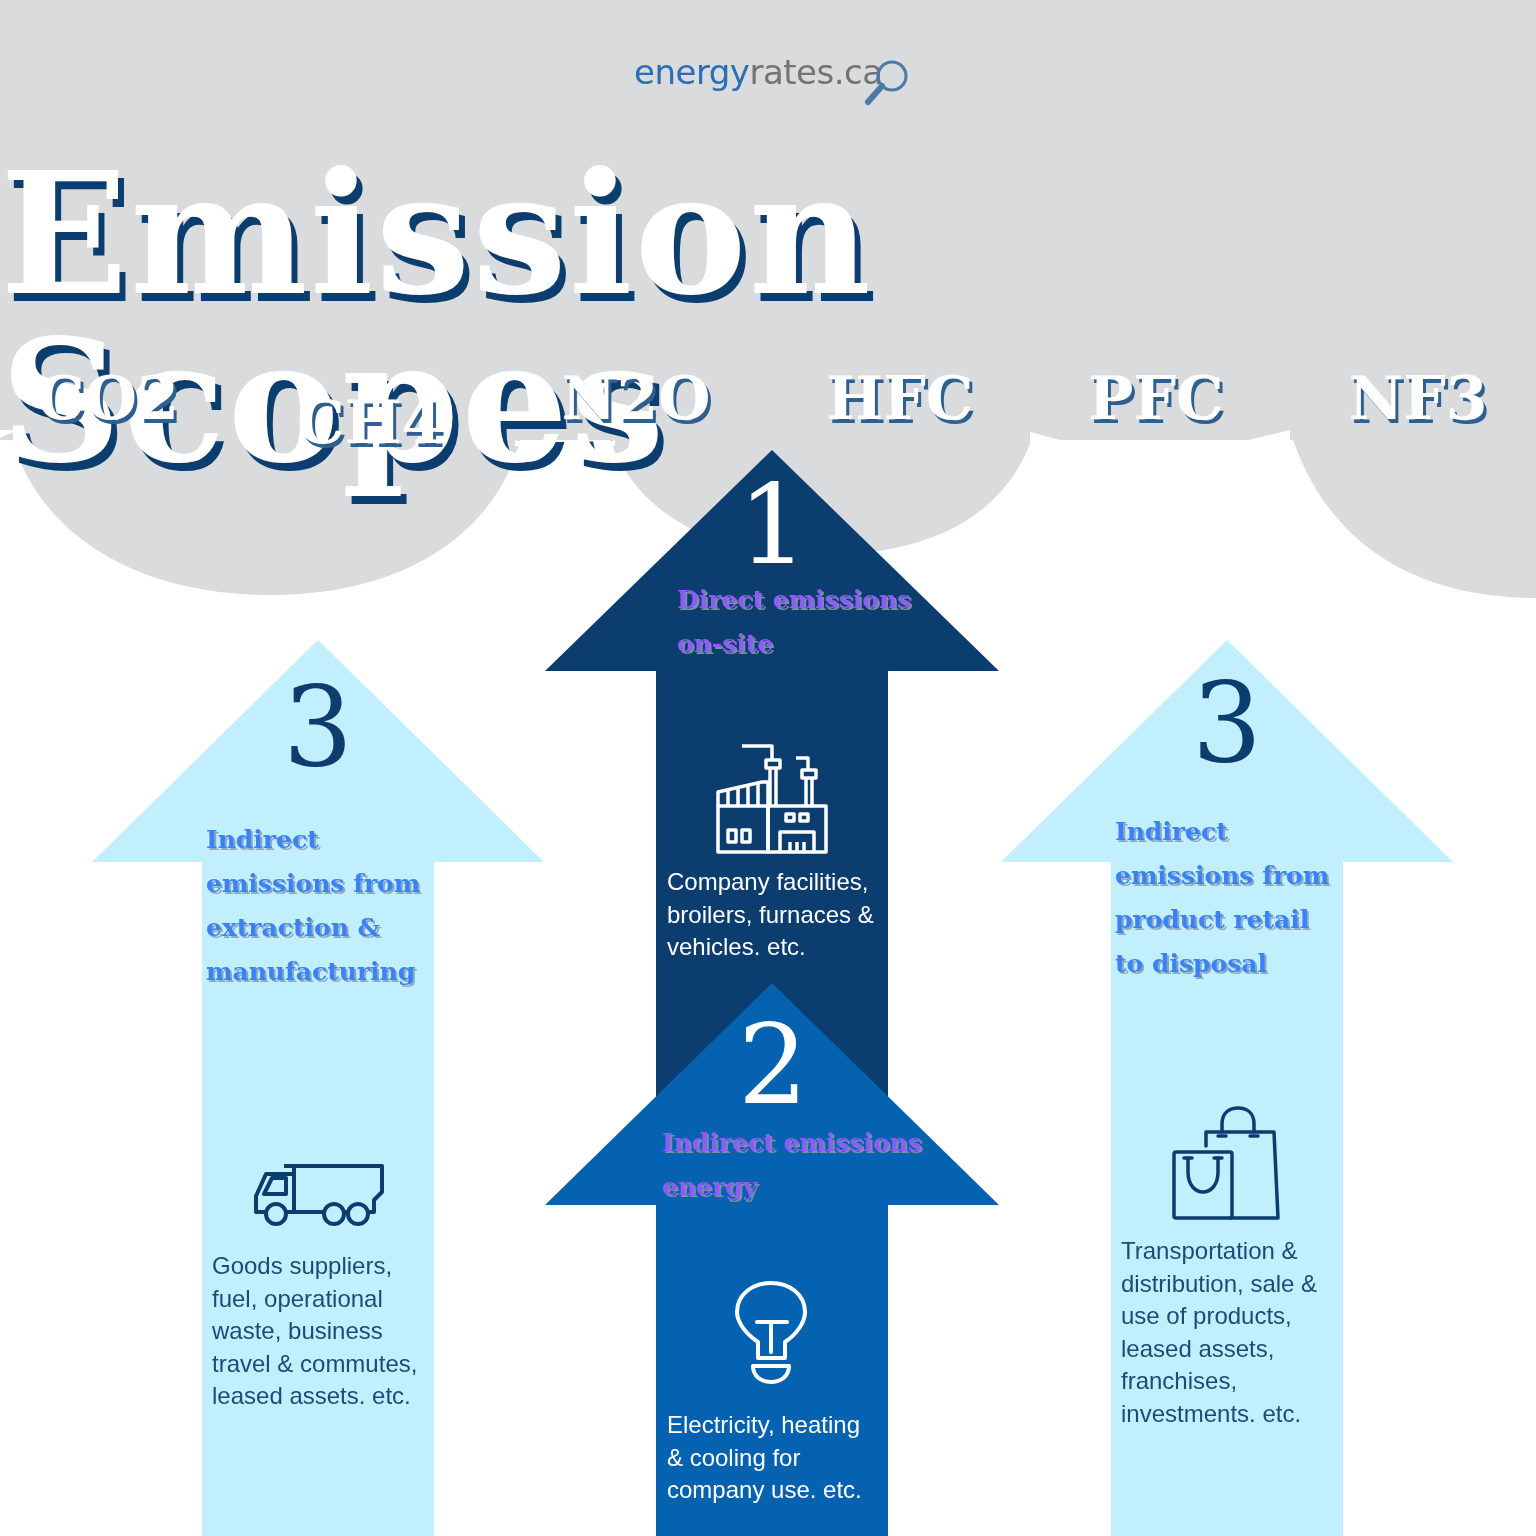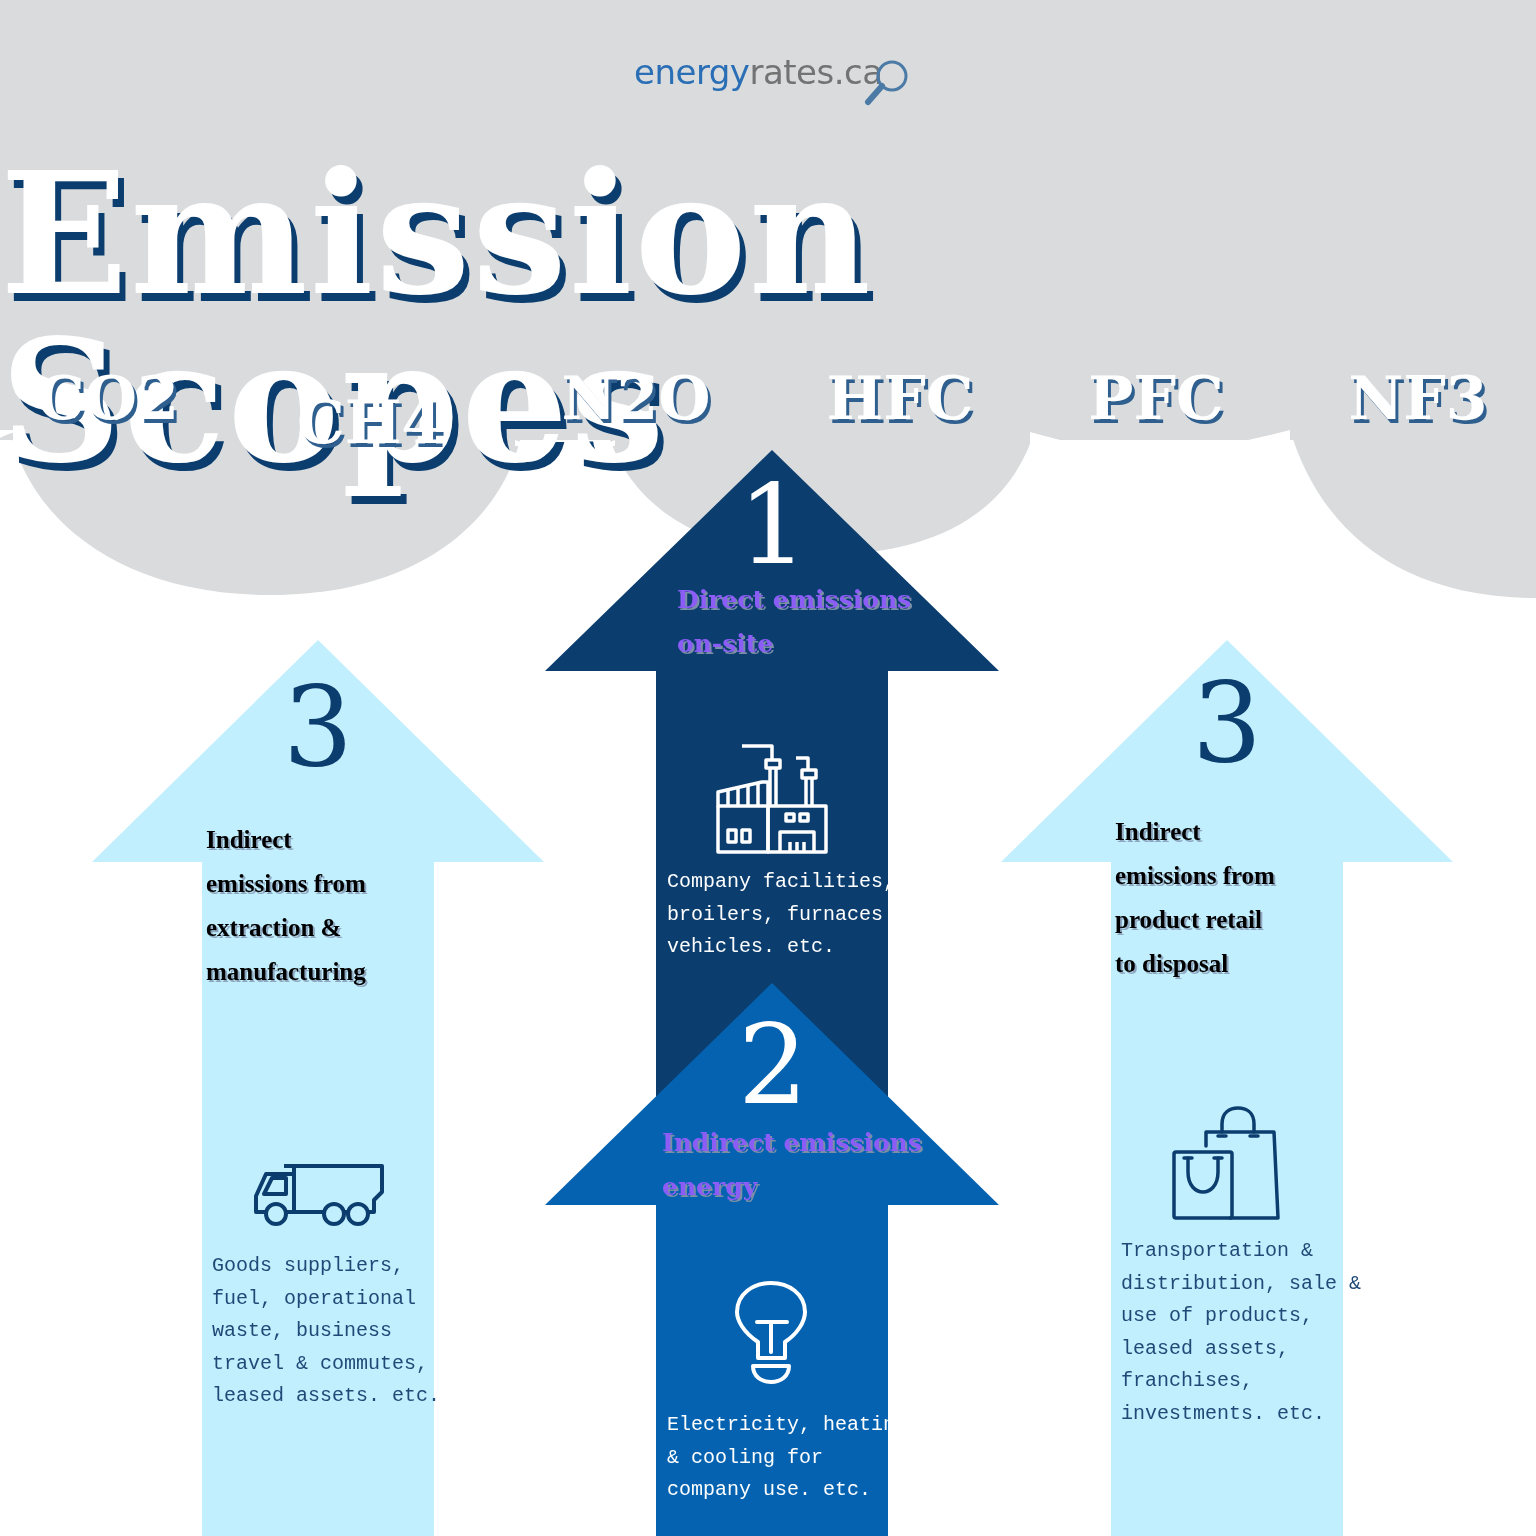--- a/index.html
+++ b/index.html
@@ -7,22 +7,22 @@
   #bg-svg { position: absolute; left: 0; top: 0; }
   .logo { position: absolute; left: 634px; top: 52px; font-family: "DejaVu Sans", sans-serif; font-size: 34px; letter-spacing: -0.5px; }
   .logo .a { color: #2a6fb5; }
   .logo .b { color: #737373; }
   .logo-icon { position: absolute; left: 862px; top: 58px; }
   .title { position: absolute; left: 0; top: 150px; width: 1536px; text-align: left; font-family: "DejaVu Serif", serif; font-weight: bold; font-size: 168px; color: #ffffff; letter-spacing: 2px; text-shadow: 6px 8px 0 #0b3d6e; line-height: 1; }
   .gas { position: absolute; top: 368px; font-family: "DejaVu Serif", serif; font-weight: bold; font-size: 60px; color: #ffffff; text-shadow: 3px 4px 0 #2f5f8f; line-height: 1; text-align: center; width: 200px; }
   .num { position: absolute; font-family: "DejaVu Serif", serif; font-size: 110px; line-height: 1; text-align: center; width: 160px; }
   .head { position: absolute; font-family: "DejaVu Serif", serif; font-weight: bold; font-size: 25px; line-height: 44px; }
   .head.light { color: #8b5cf6; text-shadow: 2px 2px 0 #7a8ea6; }
-  .head.dark { color: #000000; text-shadow: 2px 2px 0 #8fa8c2; font-family: Liberation Serif, serif; }
-  .desc { position: absolute; font-family: Liberation Mono, monospace; font-size: 20px; line-height: 32.5px; }
+  .head.dark { color: #3b82f6; text-shadow: 2px 2px 0 #8fa8c2; }
+  .desc { position: absolute; font-family: Liberation Sans, sans-serif; font-size: 24px; line-height: 32.5px; }
   .desc.light { color: #ffffff; }
   .desc.dark { color: #1f4a77; }
   .icon { position: absolute; }
 </style>
 </head>
 <body>
 
 <svg id="bg-svg" width="1536" height="1536" viewBox="0 0 1536 1536">
 
   <rect x="0" y="0" width="1536" height="440" fill="#d9dbdc"></rect>

